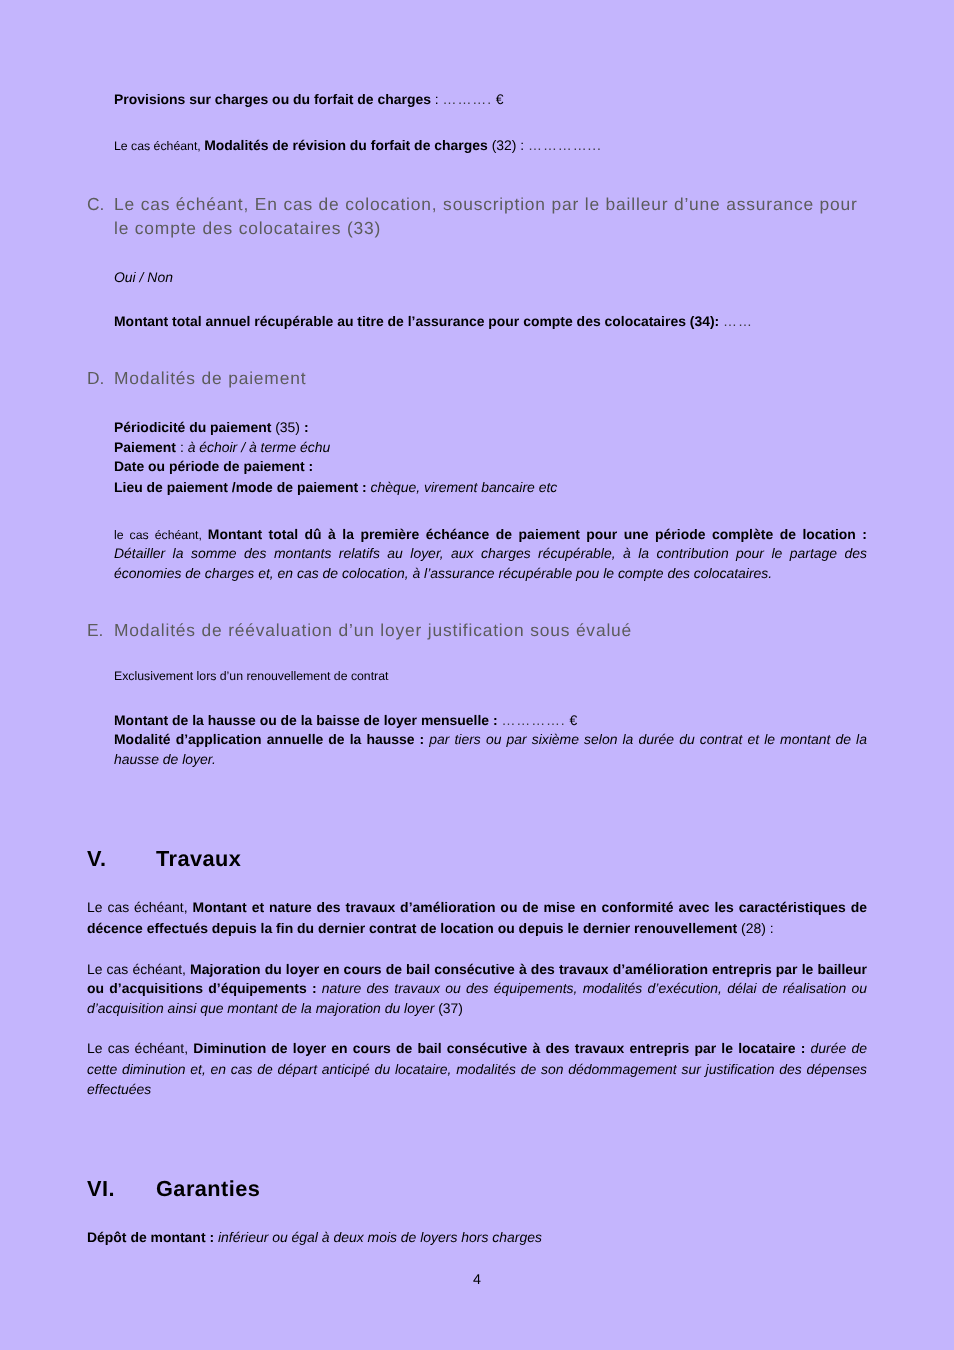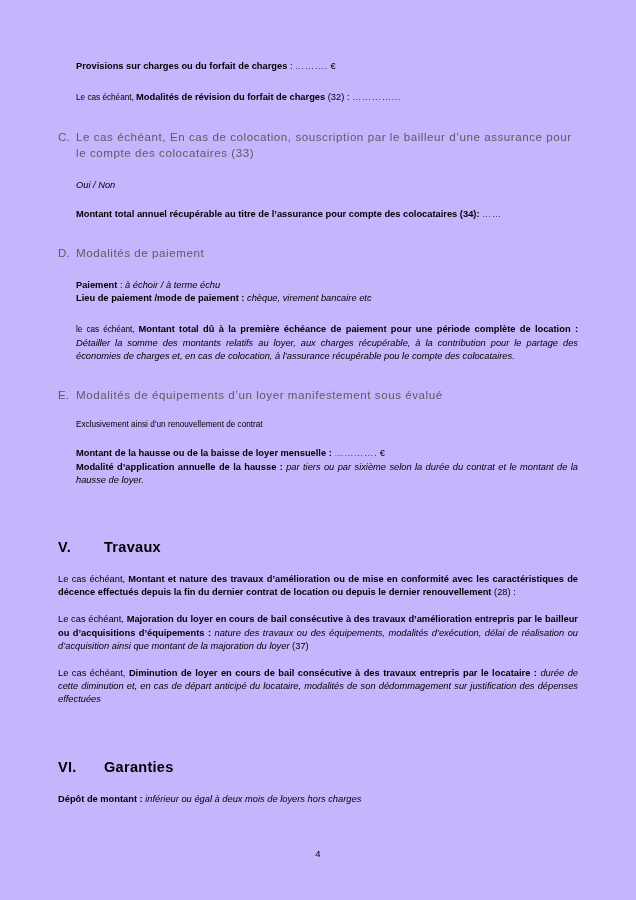--- a/index.html
+++ b/index.html
@@ -134,43 +134,49 @@
 
     <div class="lettered">
       <span class="ltr">D.</span>
       <span class="ltxt">Modalités de paiement</span>
     </div>
 
     <div class="gap-18"></div>
 
     <div style="margin-left:18px;">
       <p class="para">
+        <span class="b">Périodicité du paiement </span><span>(35)</span><span class="b"> :</span>
+      </p>
+      <p class="para">
         <span class="b">Paiement</span><span> : </span><span class="i">à échoir / à terme échu</span>
+      </p>
+      <p class="para">
+        <span class="b">Date ou période de paiement :</span>
       </p>
       <p class="para">
         <span class="b">Lieu de paiement /mode de paiement : </span><span class="i">chèque, virement bancaire etc</span>
       </p>
     </div>
 
     <div class="gap-18"></div>
 
     <p class="para" style="margin-left:18px;">
       <span class="small" style="font-size:8.2px;">le cas échéant, </span><span class="b">Montant total dû à la première échéance de paiement pour une période complète de location : </span><span class="i">Détailler la somme des montants relatifs au loyer, aux charges récupérable, à la contribution pour le partage des économies de charges et, en cas de colocation, à l’assurance récupérable pou le compte des colocataires.</span>
     </p>
 
     <div class="gap-24"></div>
 
     <div class="lettered">
       <span class="ltr">E.</span>
-      <span class="ltxt">Modalités de équipements d’un loyer manifestement sous évalué</span>
-    </div>
-
-    <div class="gap-16"></div>
-
-    <p class="para small" style="margin-left:18px;">Exclusivement ainsi d’un renouvellement de contrat</p>
+      <span class="ltxt">Modalités de réévaluation d’un loyer justification sous évalué</span>
+    </div>
+
+    <div class="gap-16"></div>
+
+    <p class="para small" style="margin-left:18px;">Exclusivement lors d’un renouvellement de contrat</p>
 
     <div class="gap-16"></div>
 
     <p class="para" style="margin-left:18px;">
       <span class="b">Montant de la hausse ou de la baisse de loyer mensuelle : </span><span class="dots">………….</span><span> €</span>
     </p>
     <p class="para" style="margin-left:18px;">
       <span class="b">Modalité d’application annuelle de la hausse : </span><span class="i">par tiers ou par sixième selon la durée du contrat et le montant de la hausse de loyer.</span>
     </p>
 

